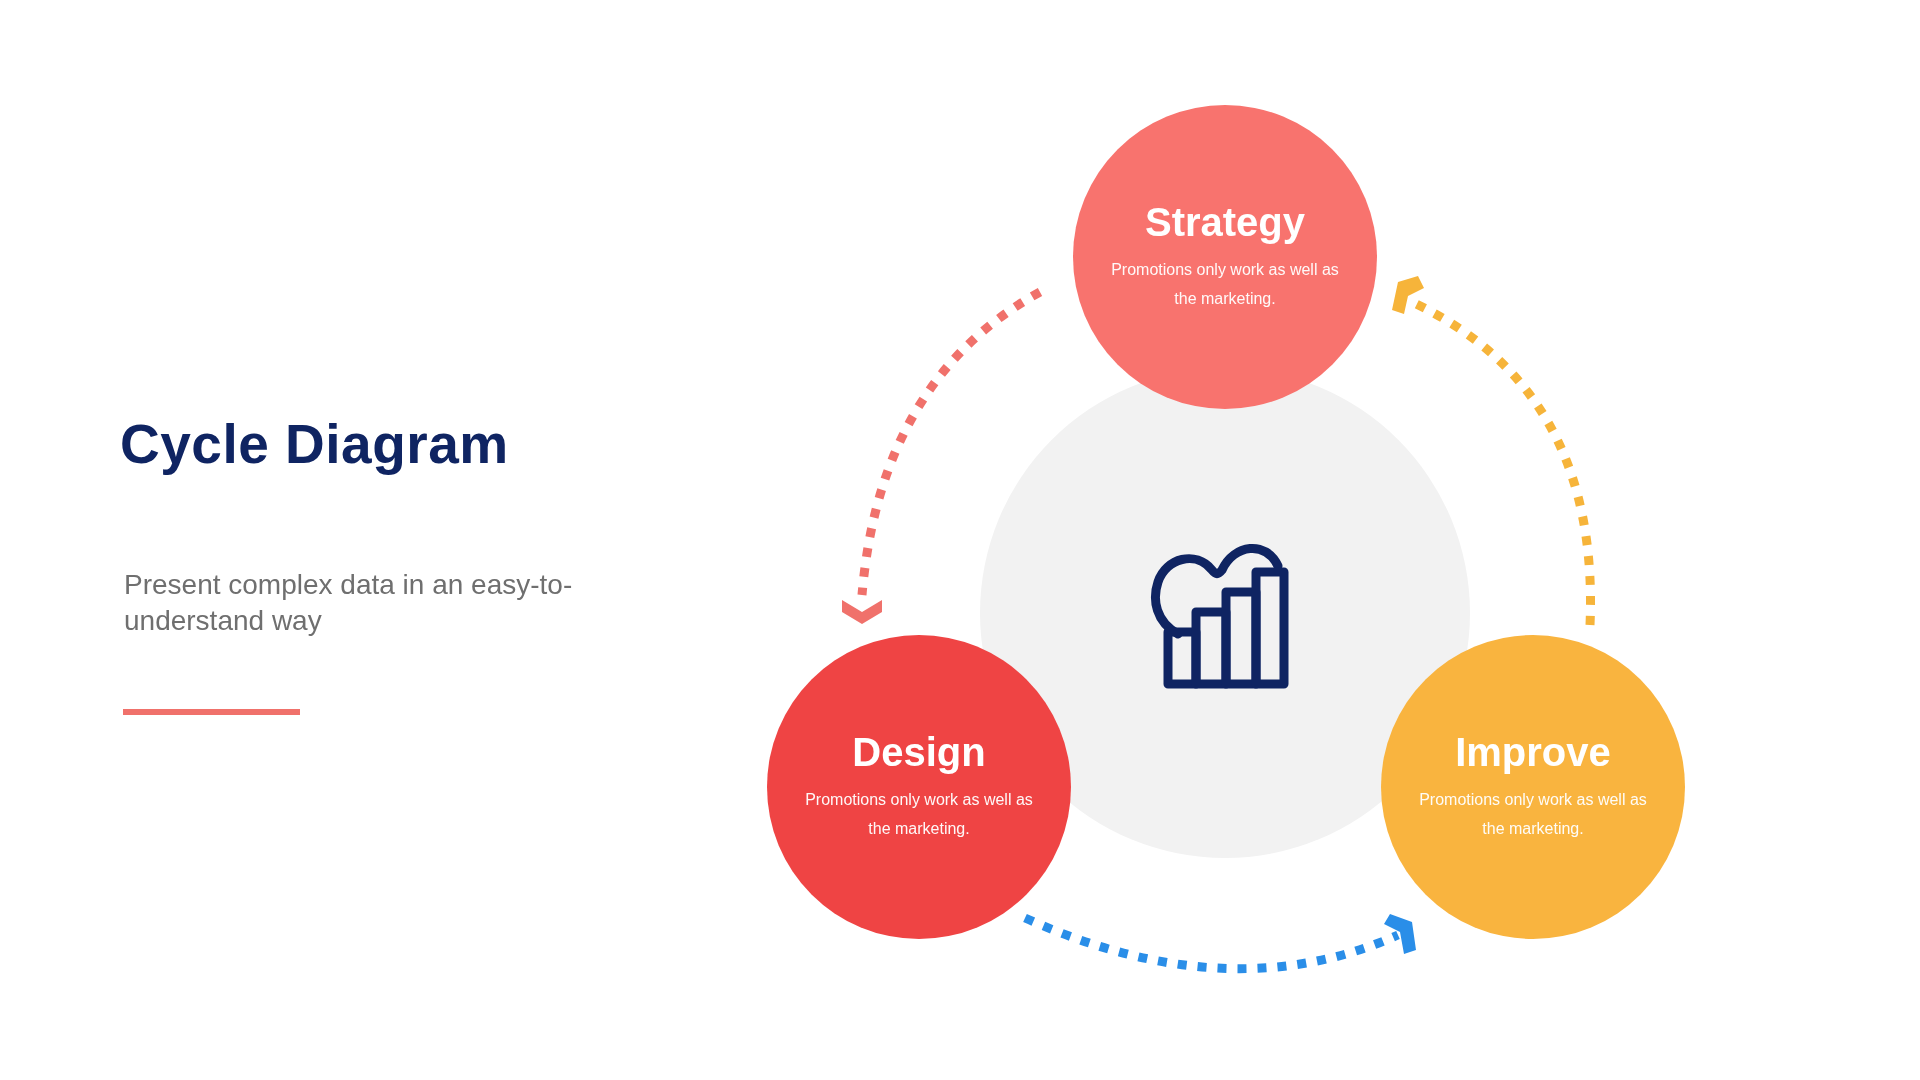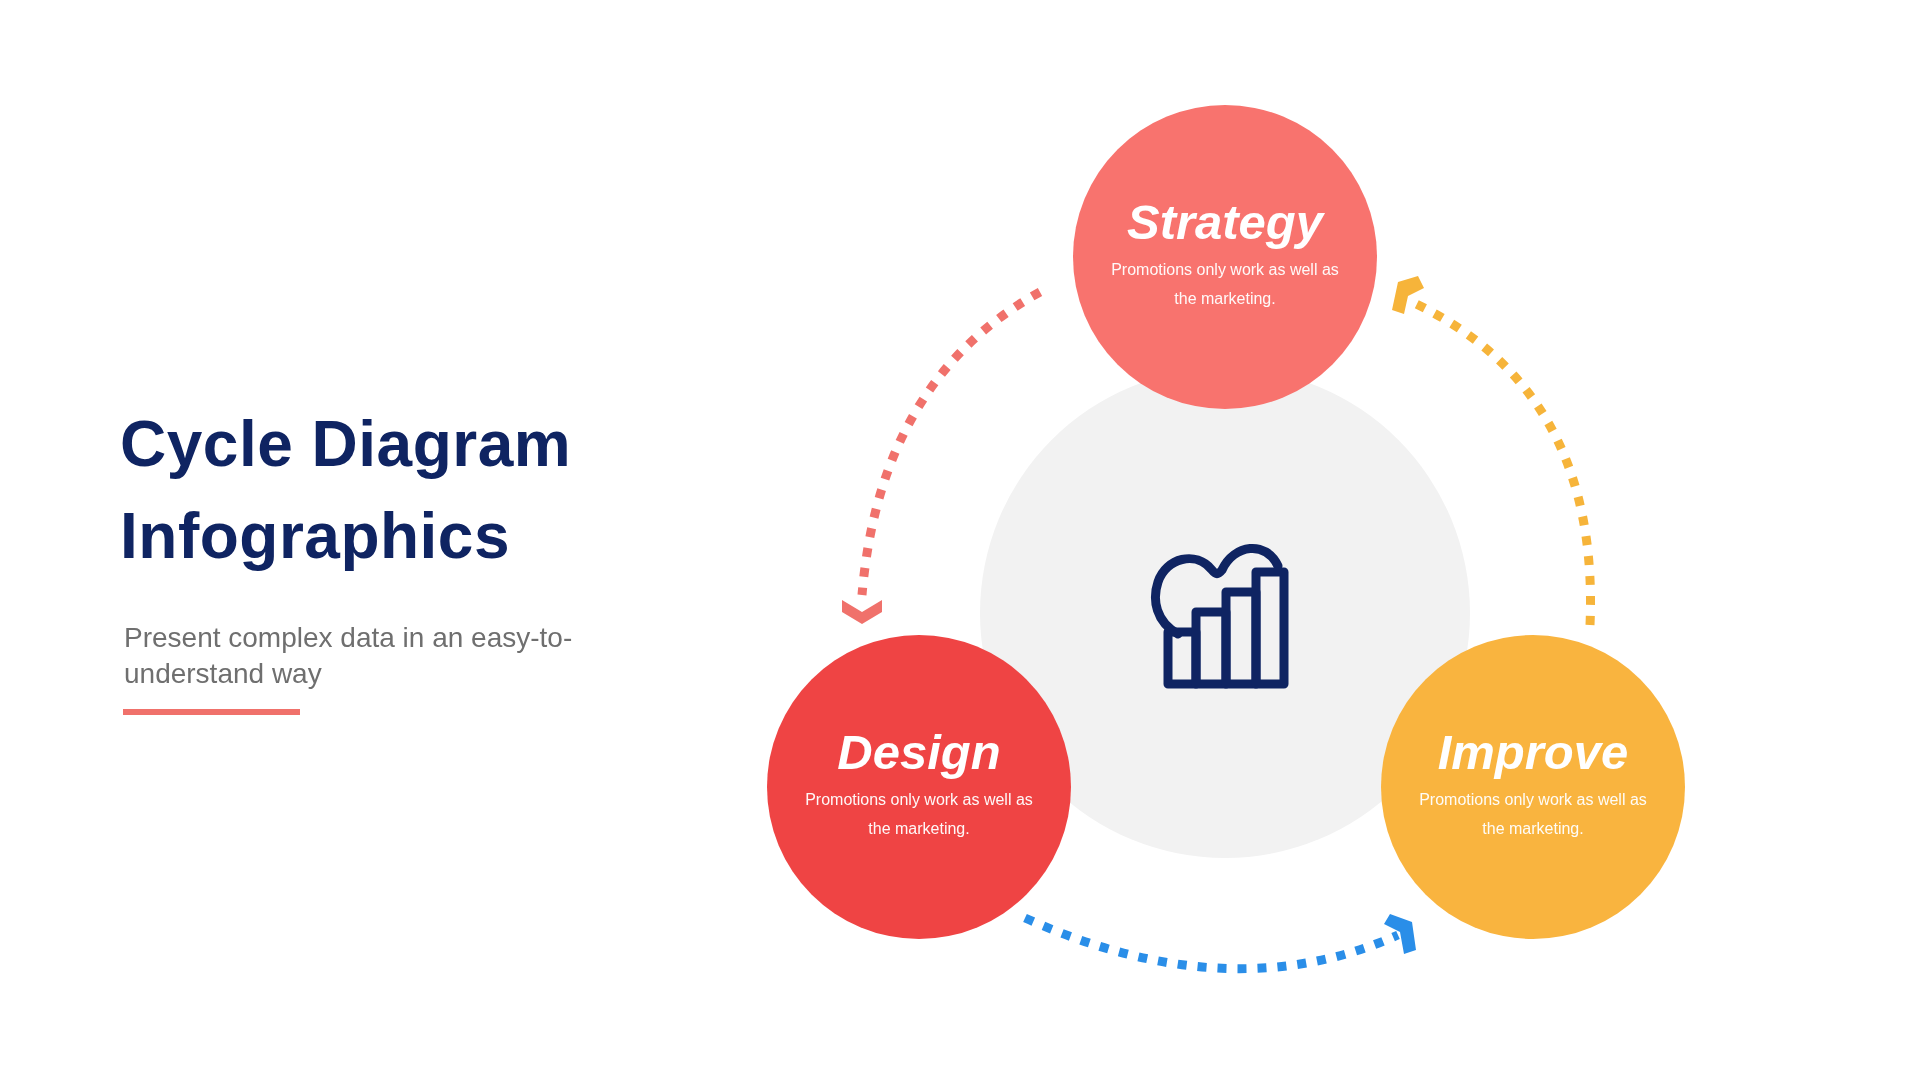--- a/index.html
+++ b/index.html
@@ -1,38 +1,37 @@
 <!DOCTYPE html>
 <html><head>
 <meta charset="utf-8">
 <style>
   html, body { margin:0; padding:0; background:#ffffff; }
   body { width:1920px; height:1080px; position:relative; overflow:hidden;
          font-family:"Liberation Sans", "DejaVu Sans", sans-serif; }
   .title { position:absolute; left:120px; top:398px; margin:0; color:#0f2462;
-           font-weight:700; font-size:64px; line-height:92px; letter-spacing:0.5px; }
-  .subtitle { position:absolute; left:124px; top:620px; width:480px; color:#6f6f6f;
+           font-weight:700; font-size:55px; line-height:92px; letter-spacing:0.5px; }
+  .subtitle { position:absolute; left:124px; top:567px; width:480px; color:#6f6f6f;
               font-size:28px; line-height:36px; margin:0; }
   .accent-line { position:absolute; left:123px; top:709px; width:177px; height:6px; background:#f0716b; }
   svg.diagram { position:absolute; left:0; top:0; }
   .node { position:absolute; width:304px; height:304px; border-radius:50%;
           display:flex; flex-direction:column; align-items:center; justify-content:center;
           color:#ffffff; text-align:center; }
-  .node .name { font-weight:700; font-size:49px; line-height:42px; margin-bottom:12px;font-style:italic; }
+  .node .name { font-weight:700; font-size:40px; line-height:42px; margin-bottom:12px; }
   .node .desc { font-size:16px; line-height:29px; width:230px; opacity:0.96; }
   .hub { position:absolute; left:980px; top:368px; width:490px; height:490px;
          border-radius:50%; background:#f2f2f2; }
   .hub-icon { position:absolute; left:1150px; top:530px; width:150px; height:160px; }
 </style>
 </head>
 <body>
 
 <h1 class="title">
   <span>Cycle Diagram</span><br>
-  <span>Infographics</span>
 </h1>
 <p class="subtitle">Present complex data in an easy-to-understand way</p>
 <div class="accent-line"></div>
 
 <div class="hub"></div>
 <svg class="hub-icon" viewBox="0 0 150 160">
   <g fill="none" stroke="#0f2462" stroke-width="9" stroke-linejoin="round" stroke-linecap="round">
     <path d="M28 104 C 6 92, 2 70, 8 52 C 16 28, 46 20, 62 40 C 66 45, 68 45, 72 40 C 84 14, 116 10, 128 36"></path>
     <rect x="18" y="102" width="28" height="52"></rect>
     <rect x="46" y="82" width="30" height="72"></rect>

